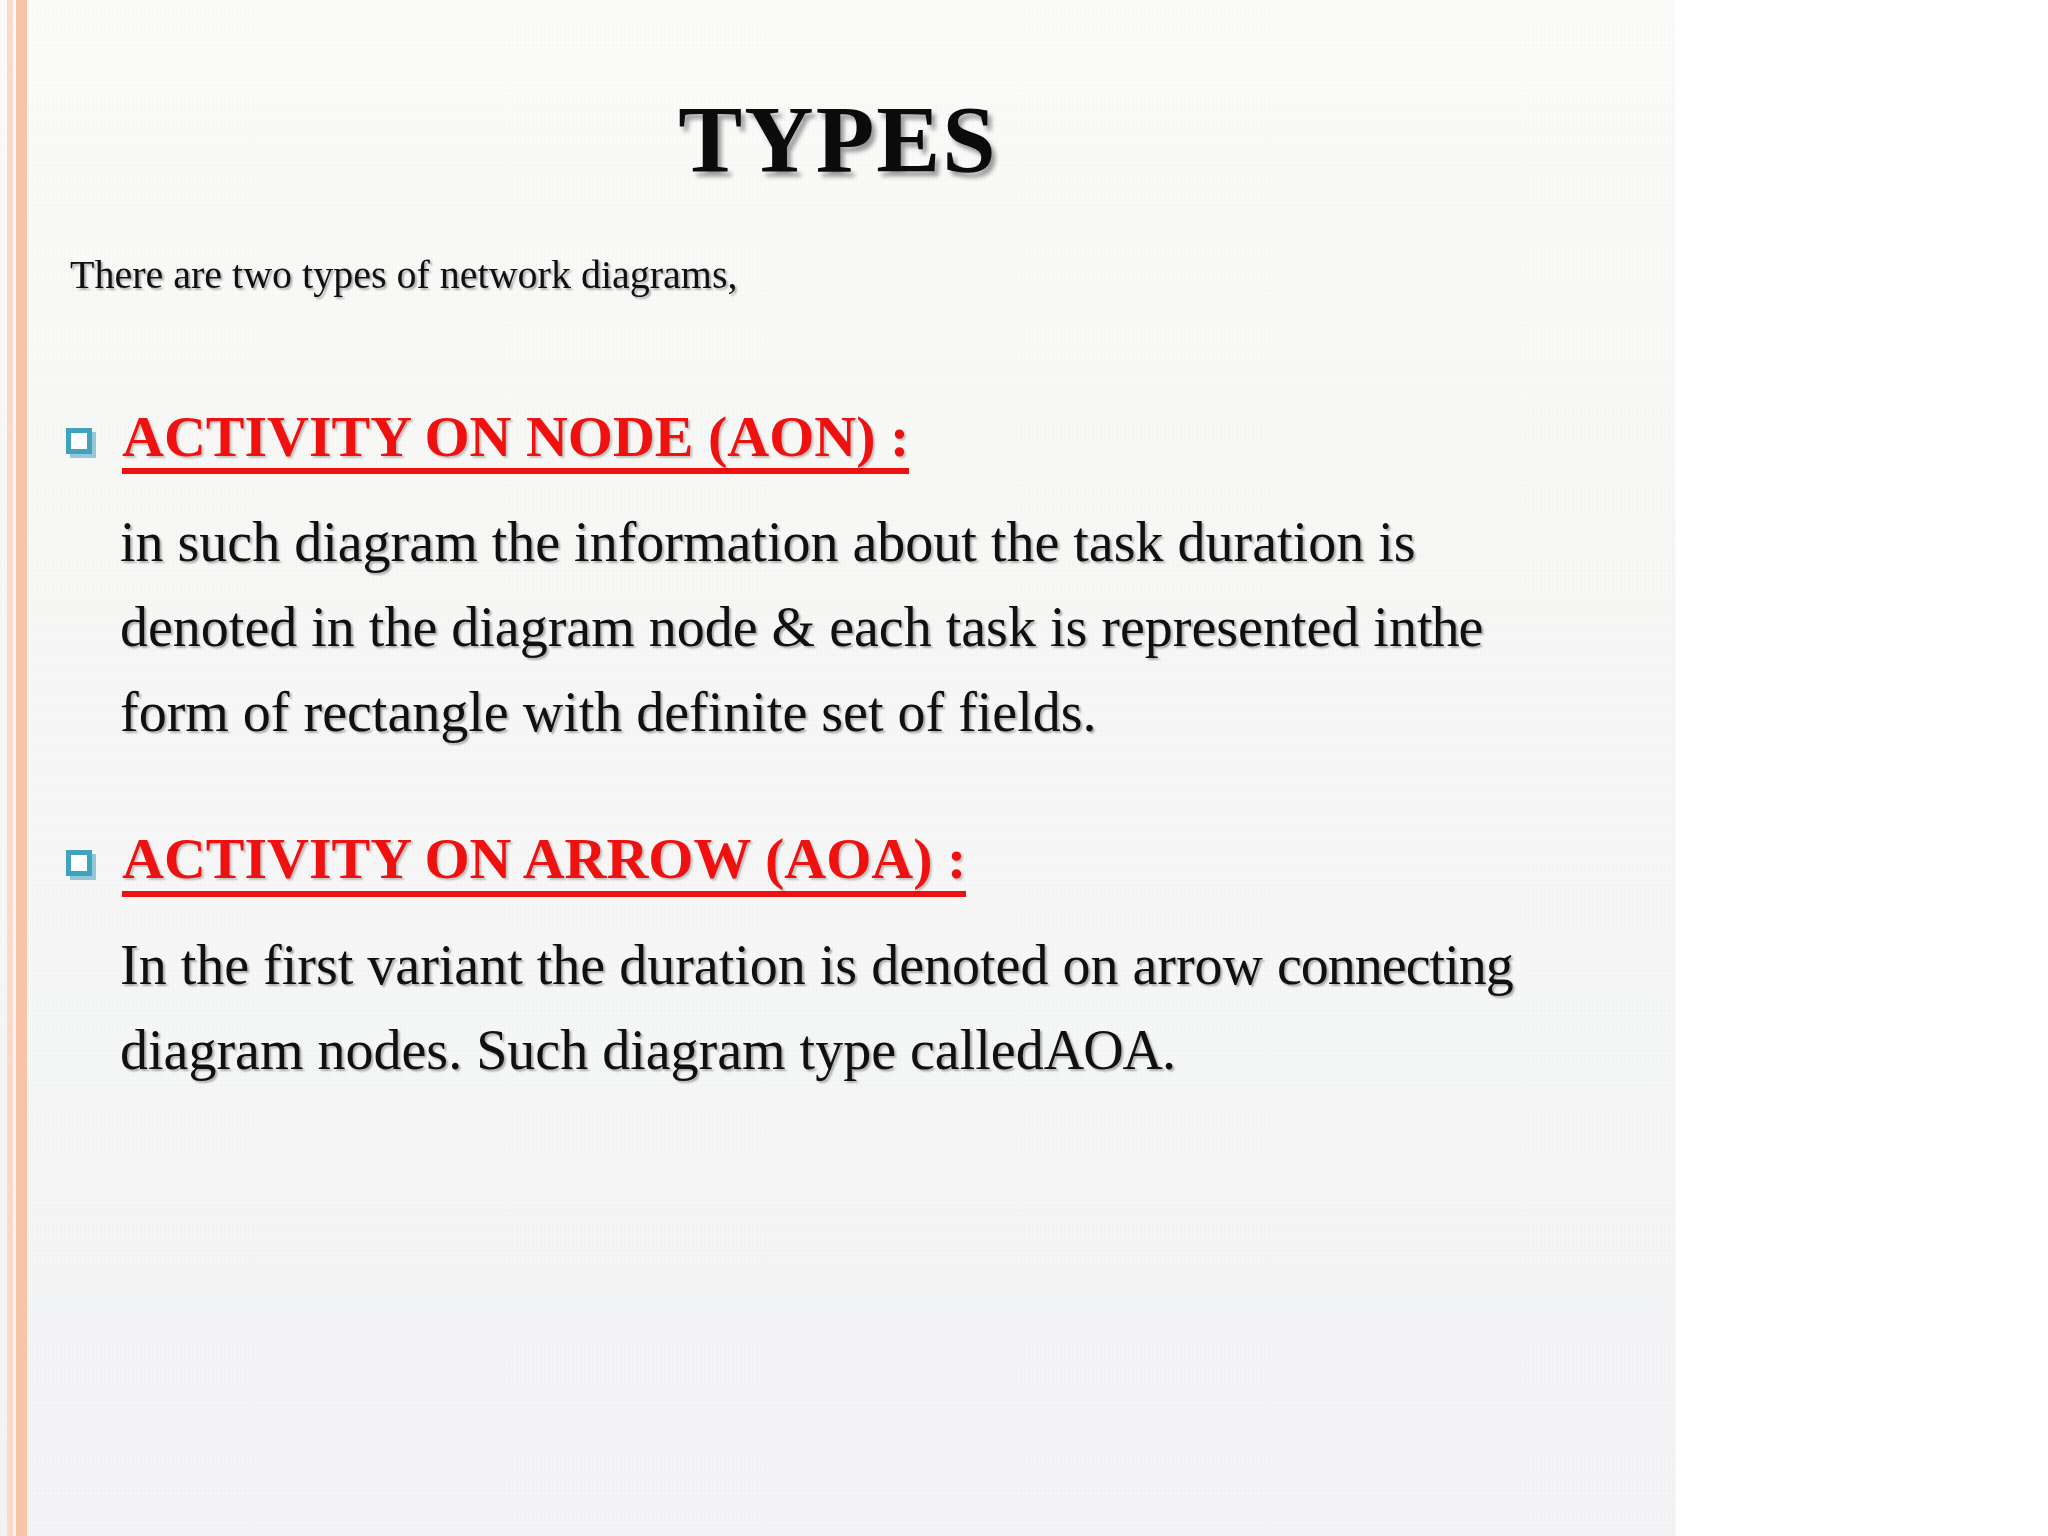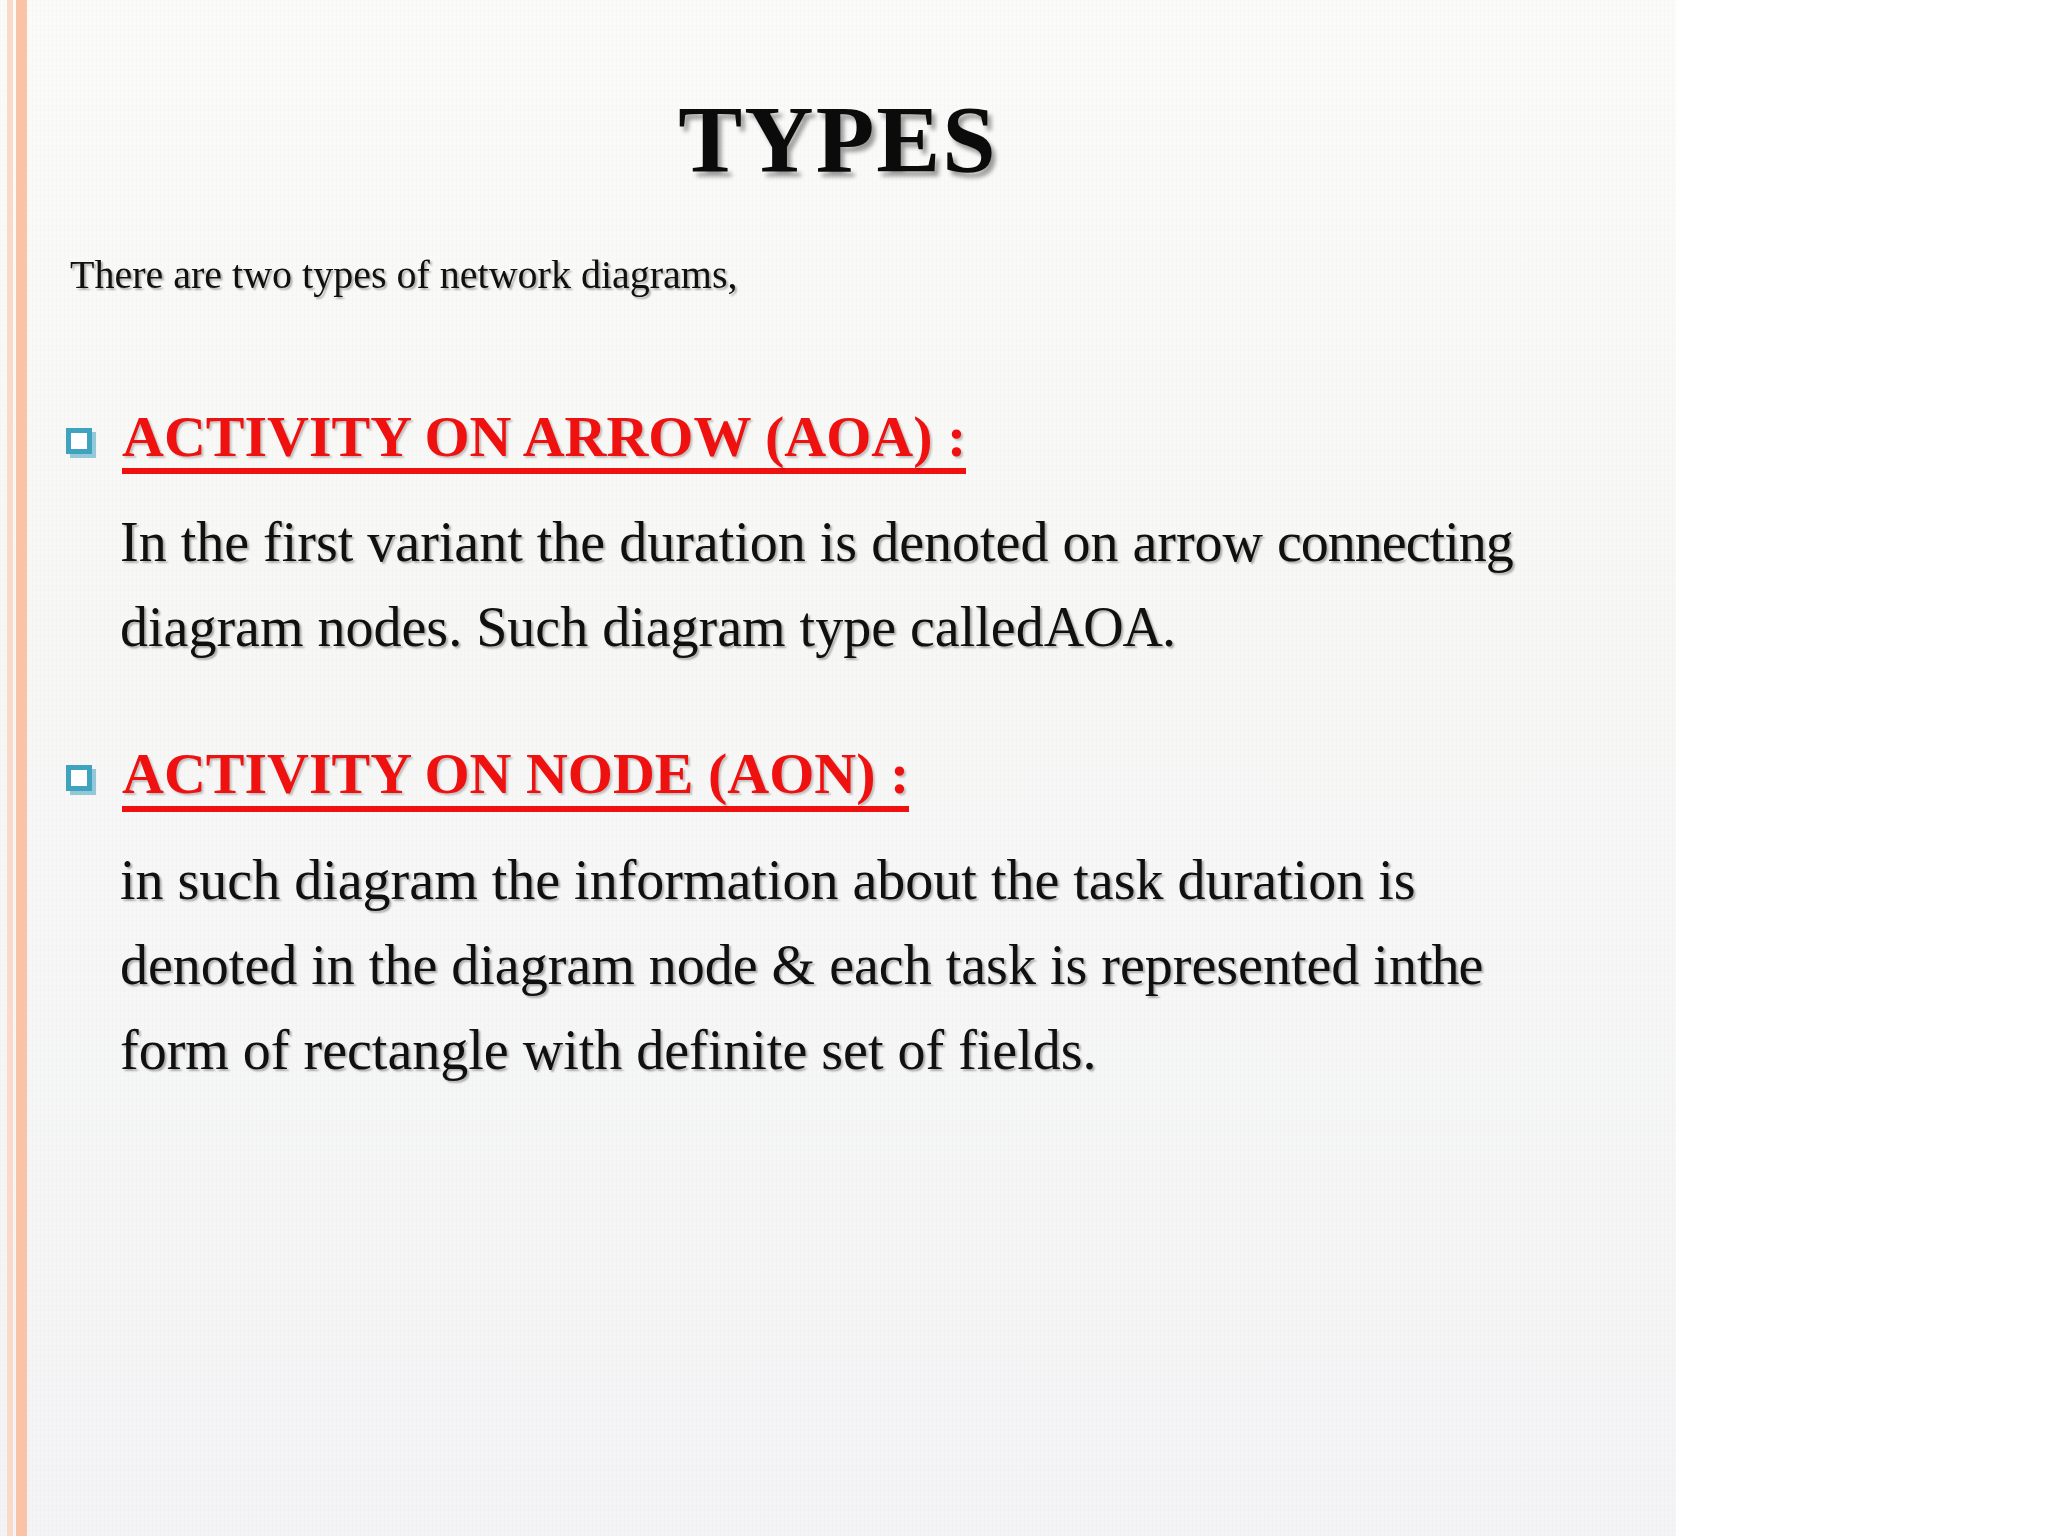--- a/index.html
+++ b/index.html
@@ -161,38 +161,38 @@
 
   <div id="title">TYPES</div>
 
   <div id="body-block">
 
     <p class="intro">There are two types of network diagrams,</p>
 
     <div class="section">
       <div class="head-row">
         <span class="bullet"></span>
+        <span class="head-text">ACTIVITY ON NODE (AON) :</span>
+      </div>
+      <p class="para">
+        <span>in such diagram the information about the task duration is</span><br>
+        <span>denoted in the diagram node &amp; each task is represented in</span><span class="tight">the</span><br>
+        <span>form of rectangle with definite set of fields.</span>
+      </p>
+    </div>
+
+    <div class="section">
+      <div class="head-row">
+        <span class="bullet"></span>
         <span class="head-text">ACTIVITY ON ARROW (AOA) :</span>
       </div>
       <p class="para">
         <span>In the first variant the duration is denoted on arrow</span>
         <span class="tight">connecting</span><br>
         <span>diagram nodes. Such diagram type called</span><span class="tight">AOA.</span>
-      </p>
-    </div>
-
-    <div class="section">
-      <div class="head-row">
-        <span class="bullet"></span>
-        <span class="head-text">ACTIVITY ON NODE (AON) :</span>
-      </div>
-      <p class="para">
-        <span>in such diagram the information about the task duration is</span><br>
-        <span>denoted in the diagram node &amp; each task is represented in</span><span class="tight">the</span><br>
-        <span>form of rectangle with definite set of fields.</span>
       </p>
     </div>
 
   </div>
 
   <div id="deco-circle"></div>
 
 </div>
 
 </body></html>

